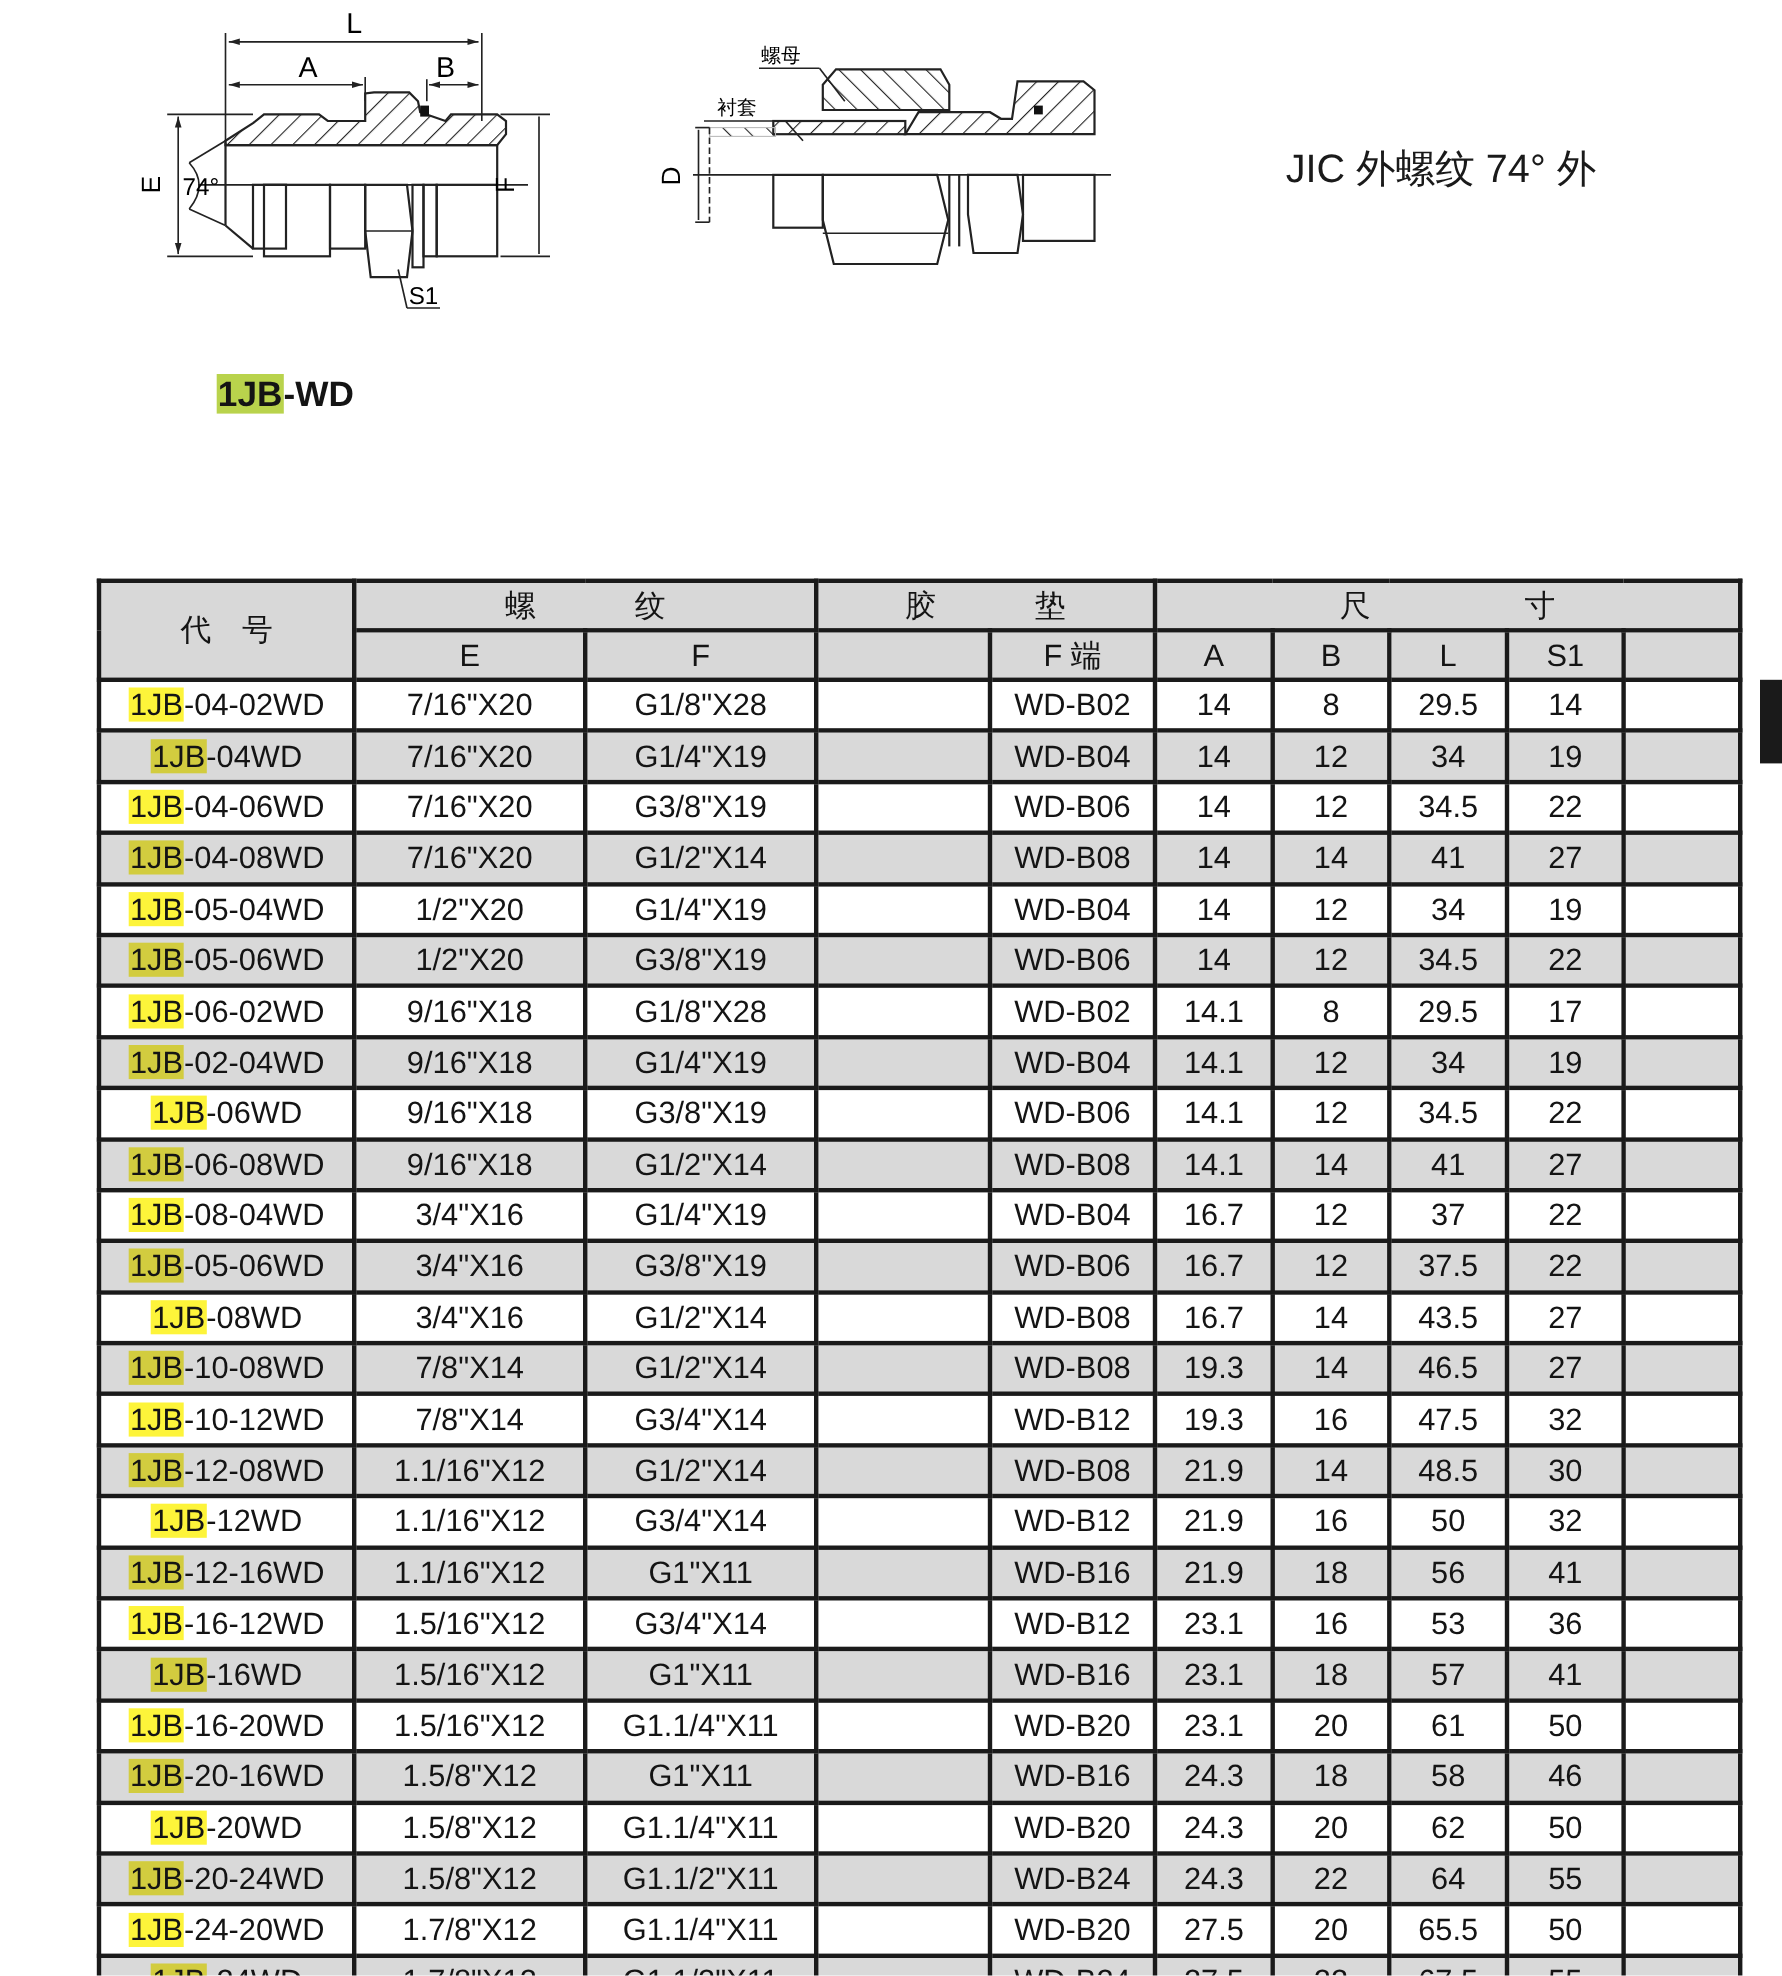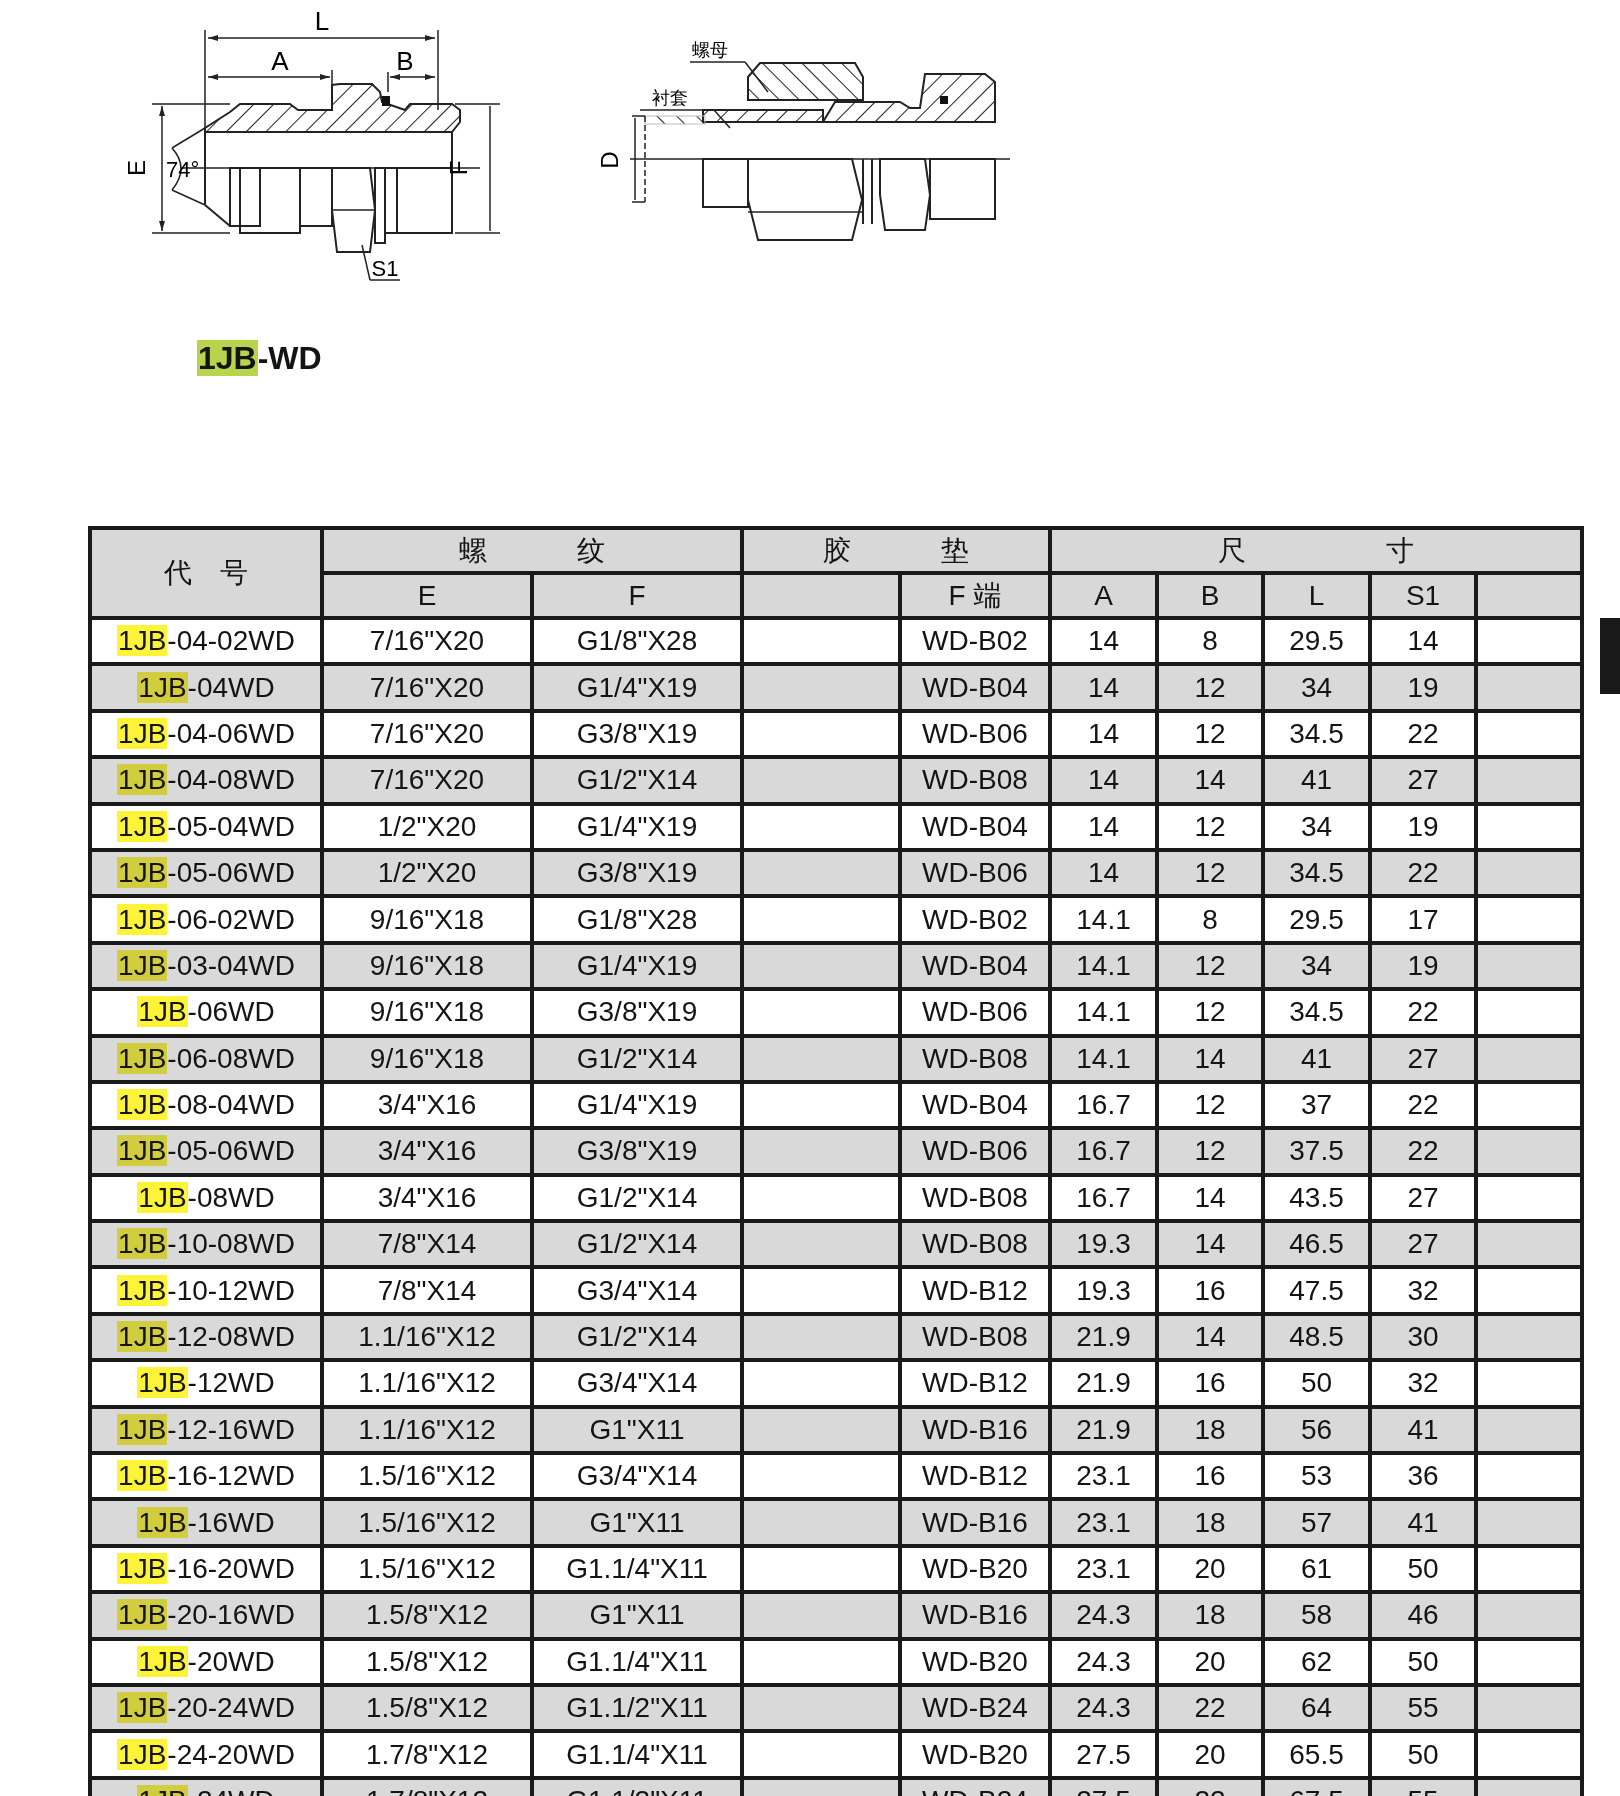--- a/index.html
+++ b/index.html
@@ -129,20 +129,21 @@
     <path d="M158,129 L262,129 L272,170 L262,210 L168,210 L158,170 Z" fill="none" stroke="#222" stroke-width="2"></path>
     <line x1="158" y1="182" x2="272" y2="182" stroke="#222" stroke-width="1.5"></line>
     <line x1="273" y1="129" x2="273" y2="194" stroke="#222" stroke-width="2"></line>
     <line x1="282" y1="129" x2="282" y2="194" stroke="#222" stroke-width="2"></line>
     <path d="M290,129 L335,129 L340,165 L335,200 L295,200 L290,165 Z" fill="none" stroke="#222" stroke-width="2"></path>
     <rect x="340" y="129" width="65" height="60" fill="none" stroke="#222" stroke-width="2"></rect>
   </svg>
 </div>
 
 <div class="abs title-block">
+  <div>JIC 外螺纹 74° 外</div>
 </div>
 
 <div class="abs model">
   <span class="hl">1JB</span><span>-WD</span>
 </div>
 
 <div class="abs side-tab"></div>
 
 <table class="spec">
   <colgroup>
@@ -255,21 +256,21 @@
         <td>G1/8"X28</td>
         <td></td>
         <td>WD-B02</td>
         <td>14.1</td>
         <td>8</td>
         <td>29.5</td>
         <td>17</td>
         <td></td>
       </tr>
       <tr class="even">
-        <td class="code"><span class="jb">1JB</span><span>-03-04WD</span></td>
+        <td class="code"><span class="jb">1JB</span><span>-02-04WD</span></td>
         <td>9/16"X18</td>
         <td>G1/4"X19</td>
         <td></td>
         <td>WD-B04</td>
         <td>14.1</td>
         <td>12</td>
         <td>34</td>
         <td>19</td>
         <td></td>
       </tr>

